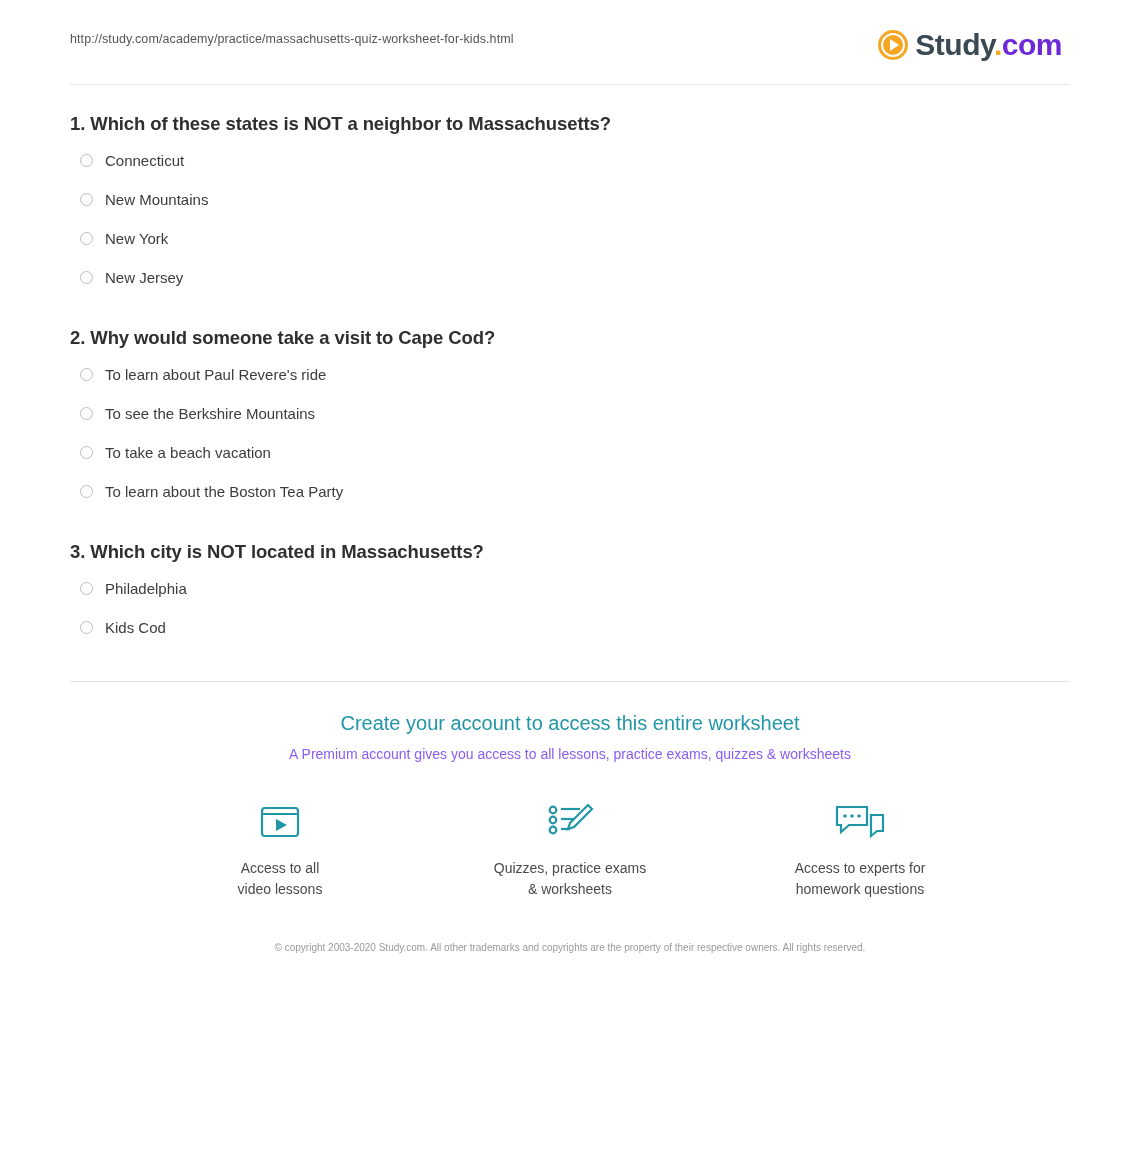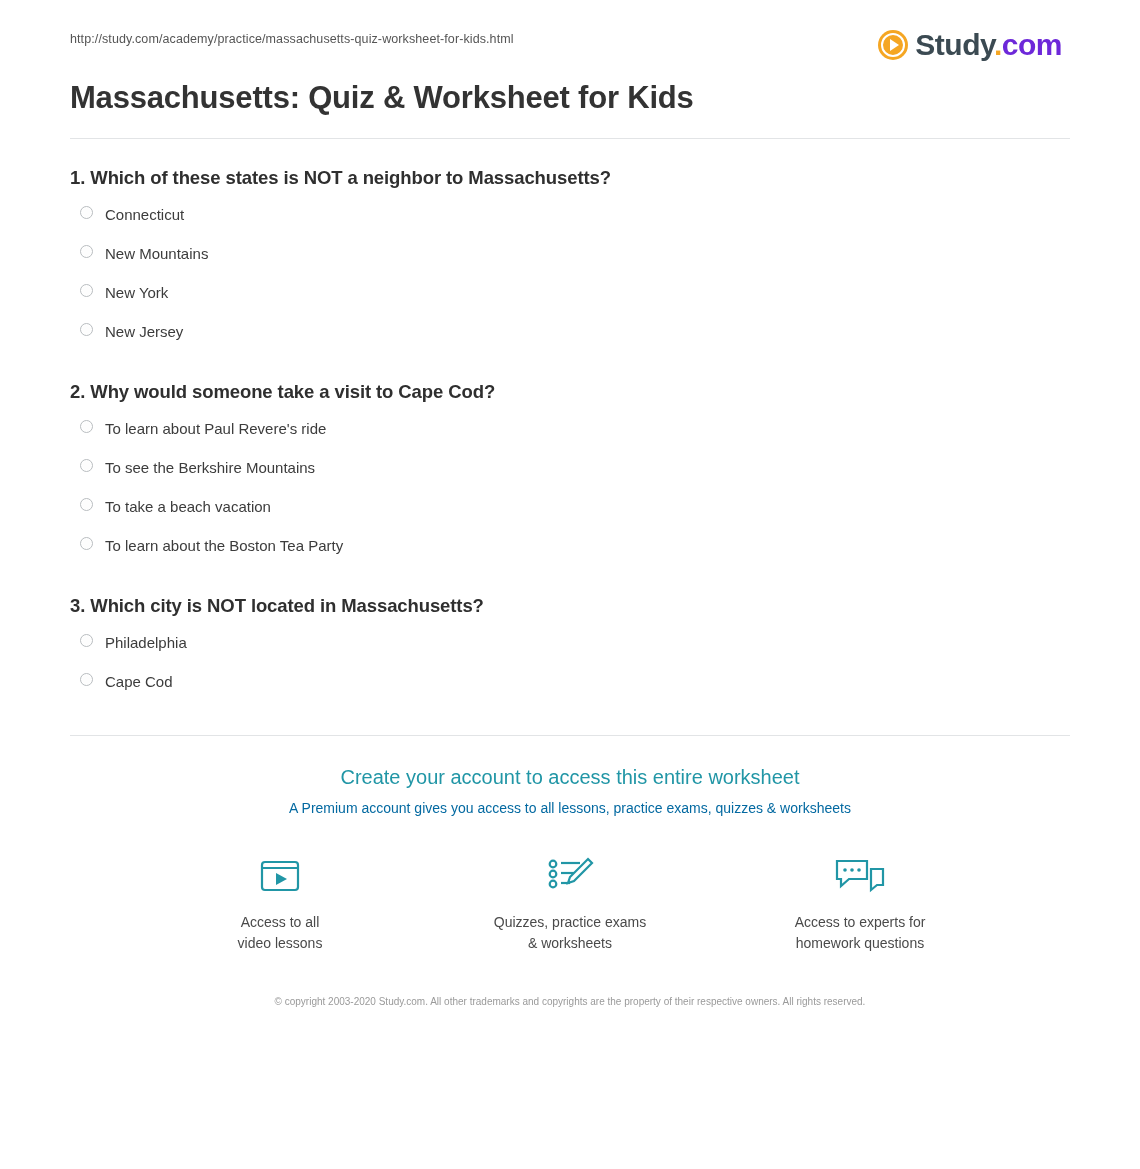--- a/index.html
+++ b/index.html
@@ -90,21 +90,21 @@
     font-size: 18.5px;
     font-weight: bold;
     color: #2f2f2f;
     letter-spacing: -0.1px;
   }
   .choices {
     margin-top: 6px;
   }
   .choice {
     display: flex;
-    align-items: flex-start;
+    align-items: center;
     gap: 12px;
     padding: 11px 0 11px 10px;
     cursor: pointer;
   }
   .radio {
     width: 13px;
     height: 13px;
     border-radius: 50%;
     border: 1px solid #b9bdc0;
     background: #fdfdfd;
@@ -124,21 +124,21 @@
     text-align: center;
     padding-top: 30px;
   }
   .promo-headline {
     font-size: 20px;
     color: #2196a6;
     font-weight: normal;
   }
   .promo-sub {
     font-size: 14px;
-    color: #0369a1;
+    color: #8b5cf6;
     margin-top: 11px;
   }
   .features {
     display: flex;
     justify-content: center;
     gap: 120px;
     margin-top: 36px;
   }
   .feature {
     width: 170px;
@@ -177,21 +177,20 @@
     <div class="logo">
       <span class="logo-mark">
         <span class="logo-ring"></span>
       </span>
       <span class="logo-text">
         <span>Study</span><span class="dot">.</span><span class="com">com</span>
       </span>
     </div>
   </div>
 
-  <h1 class="title">Massachusetts: Quiz &amp; Worksheet for Kids</h1>
 
   <div class="rule"></div>
 
   <div class="quiz">
 
     <div class="question">
       <div class="q-text">1. Which of these states is NOT a neighbor to Massachusetts?</div>
       <div class="choices">
         <label class="choice">
           <span class="radio"></span>
@@ -236,21 +235,21 @@
 
     <div class="question">
       <div class="q-text">3. Which city is NOT located in Massachusetts?</div>
       <div class="choices">
         <label class="choice">
           <span class="radio"></span>
           <span class="choice-label">Philadelphia</span>
         </label>
         <label class="choice">
           <span class="radio"></span>
-          <span class="choice-label">Cape Cod</span>
+          <span class="choice-label">Kids Cod</span>
         </label>
       </div>
     </div>
 
   </div>
 
   <div class="footer-sep"></div>
 
   <div class="promo">
     <div class="promo-headline">Create your account to access this entire worksheet</div>

